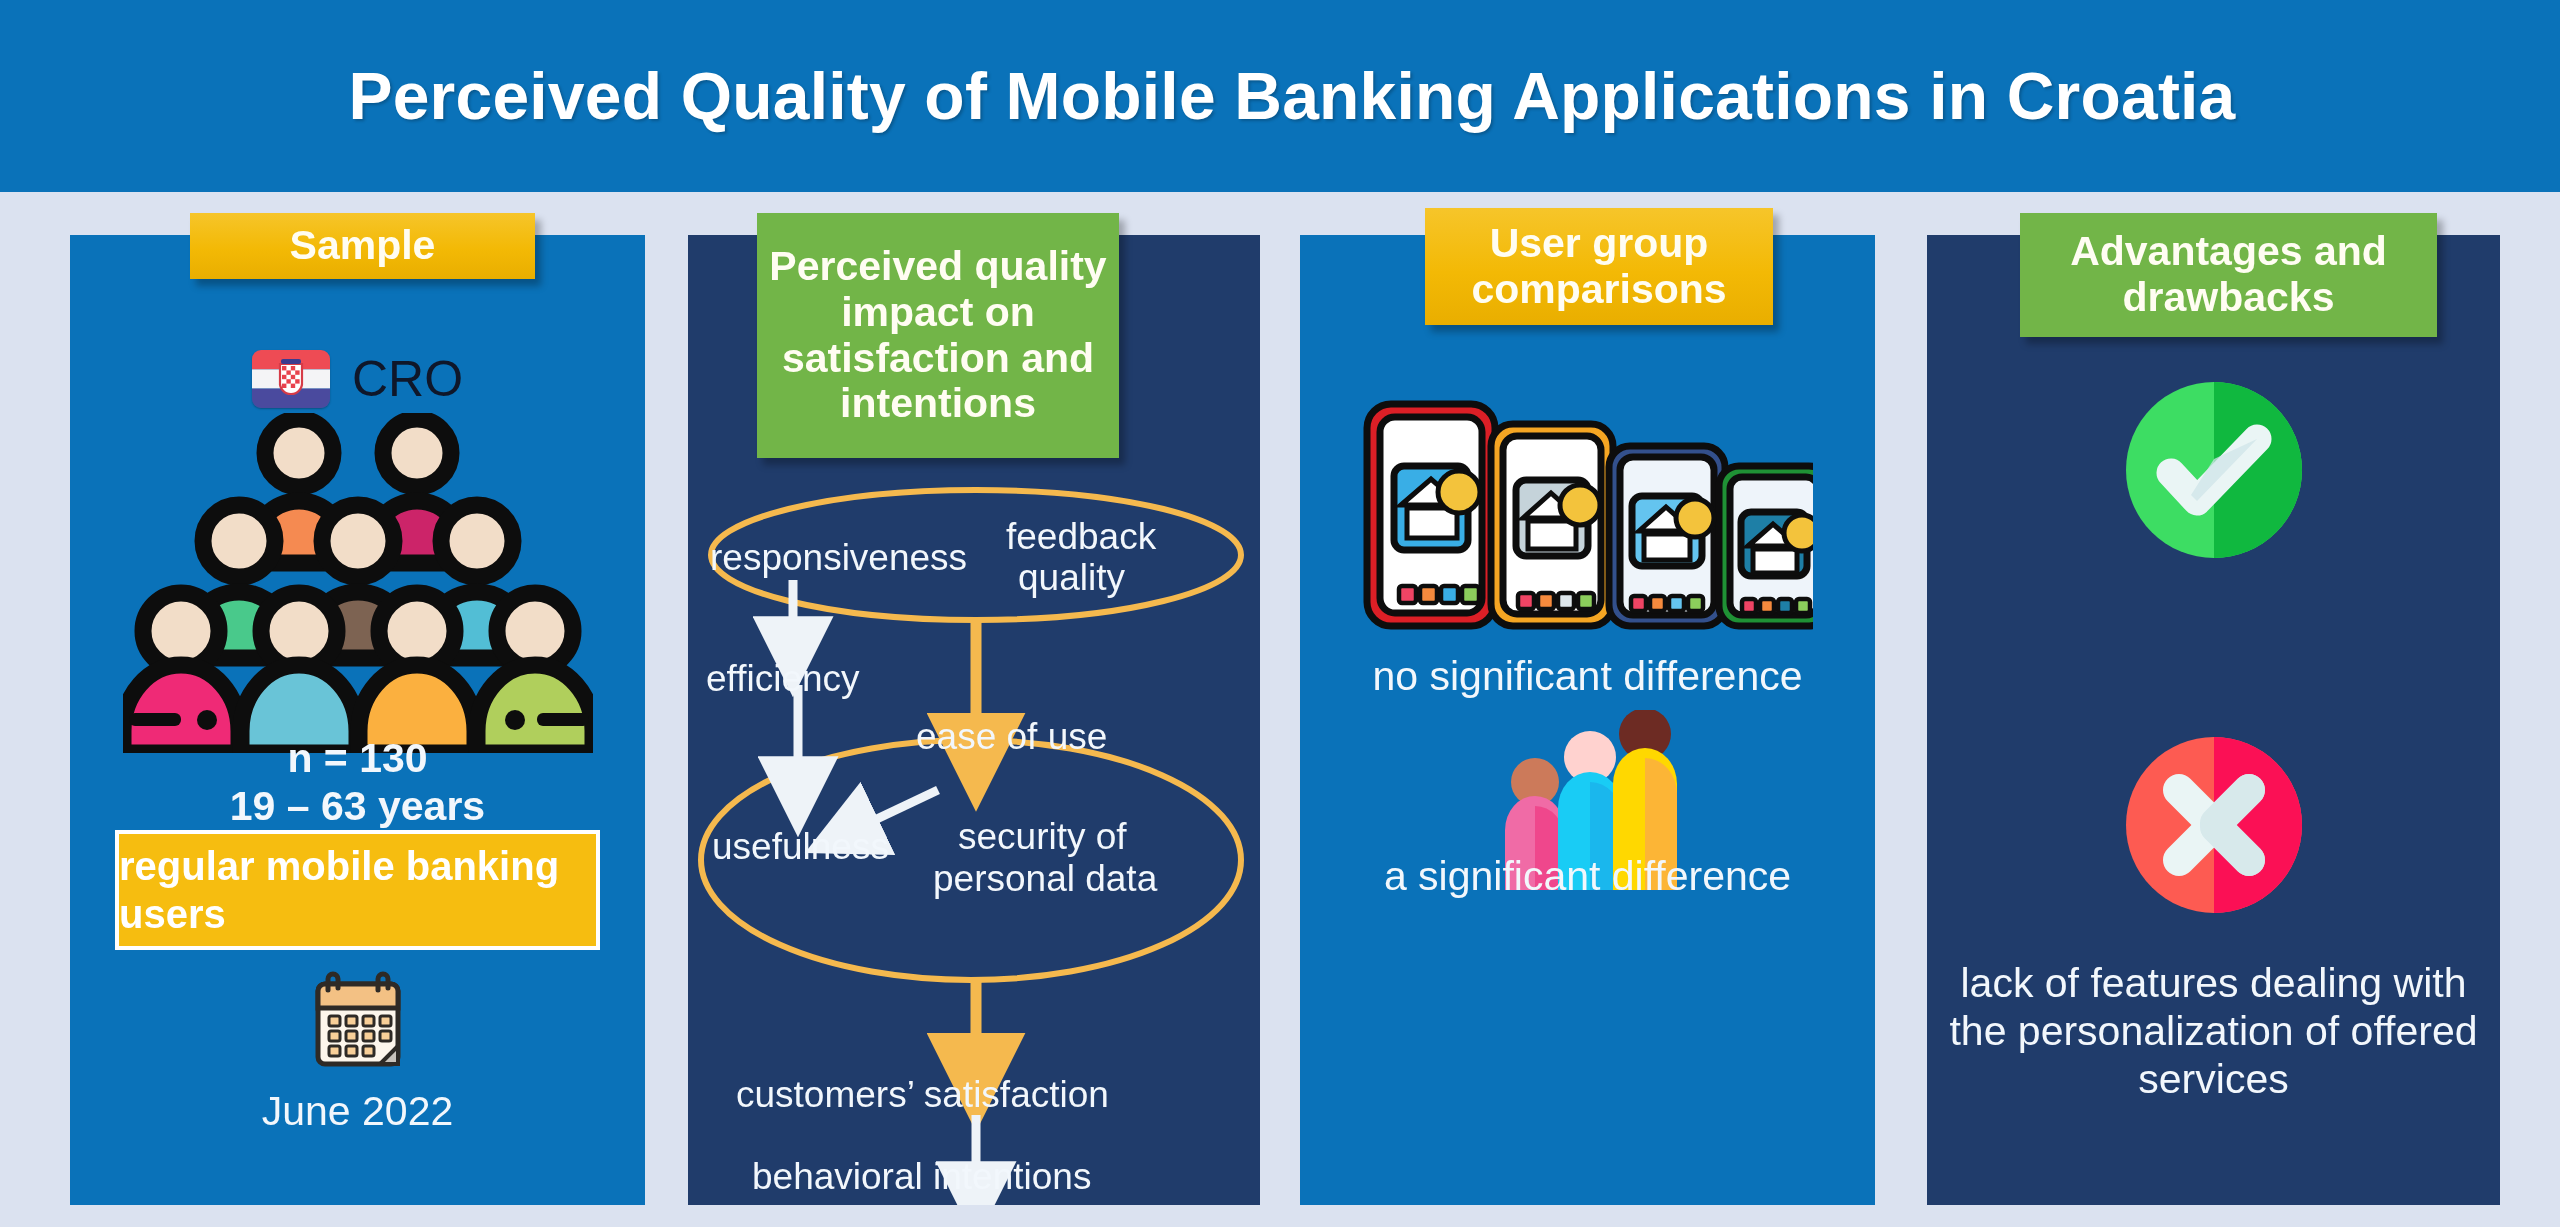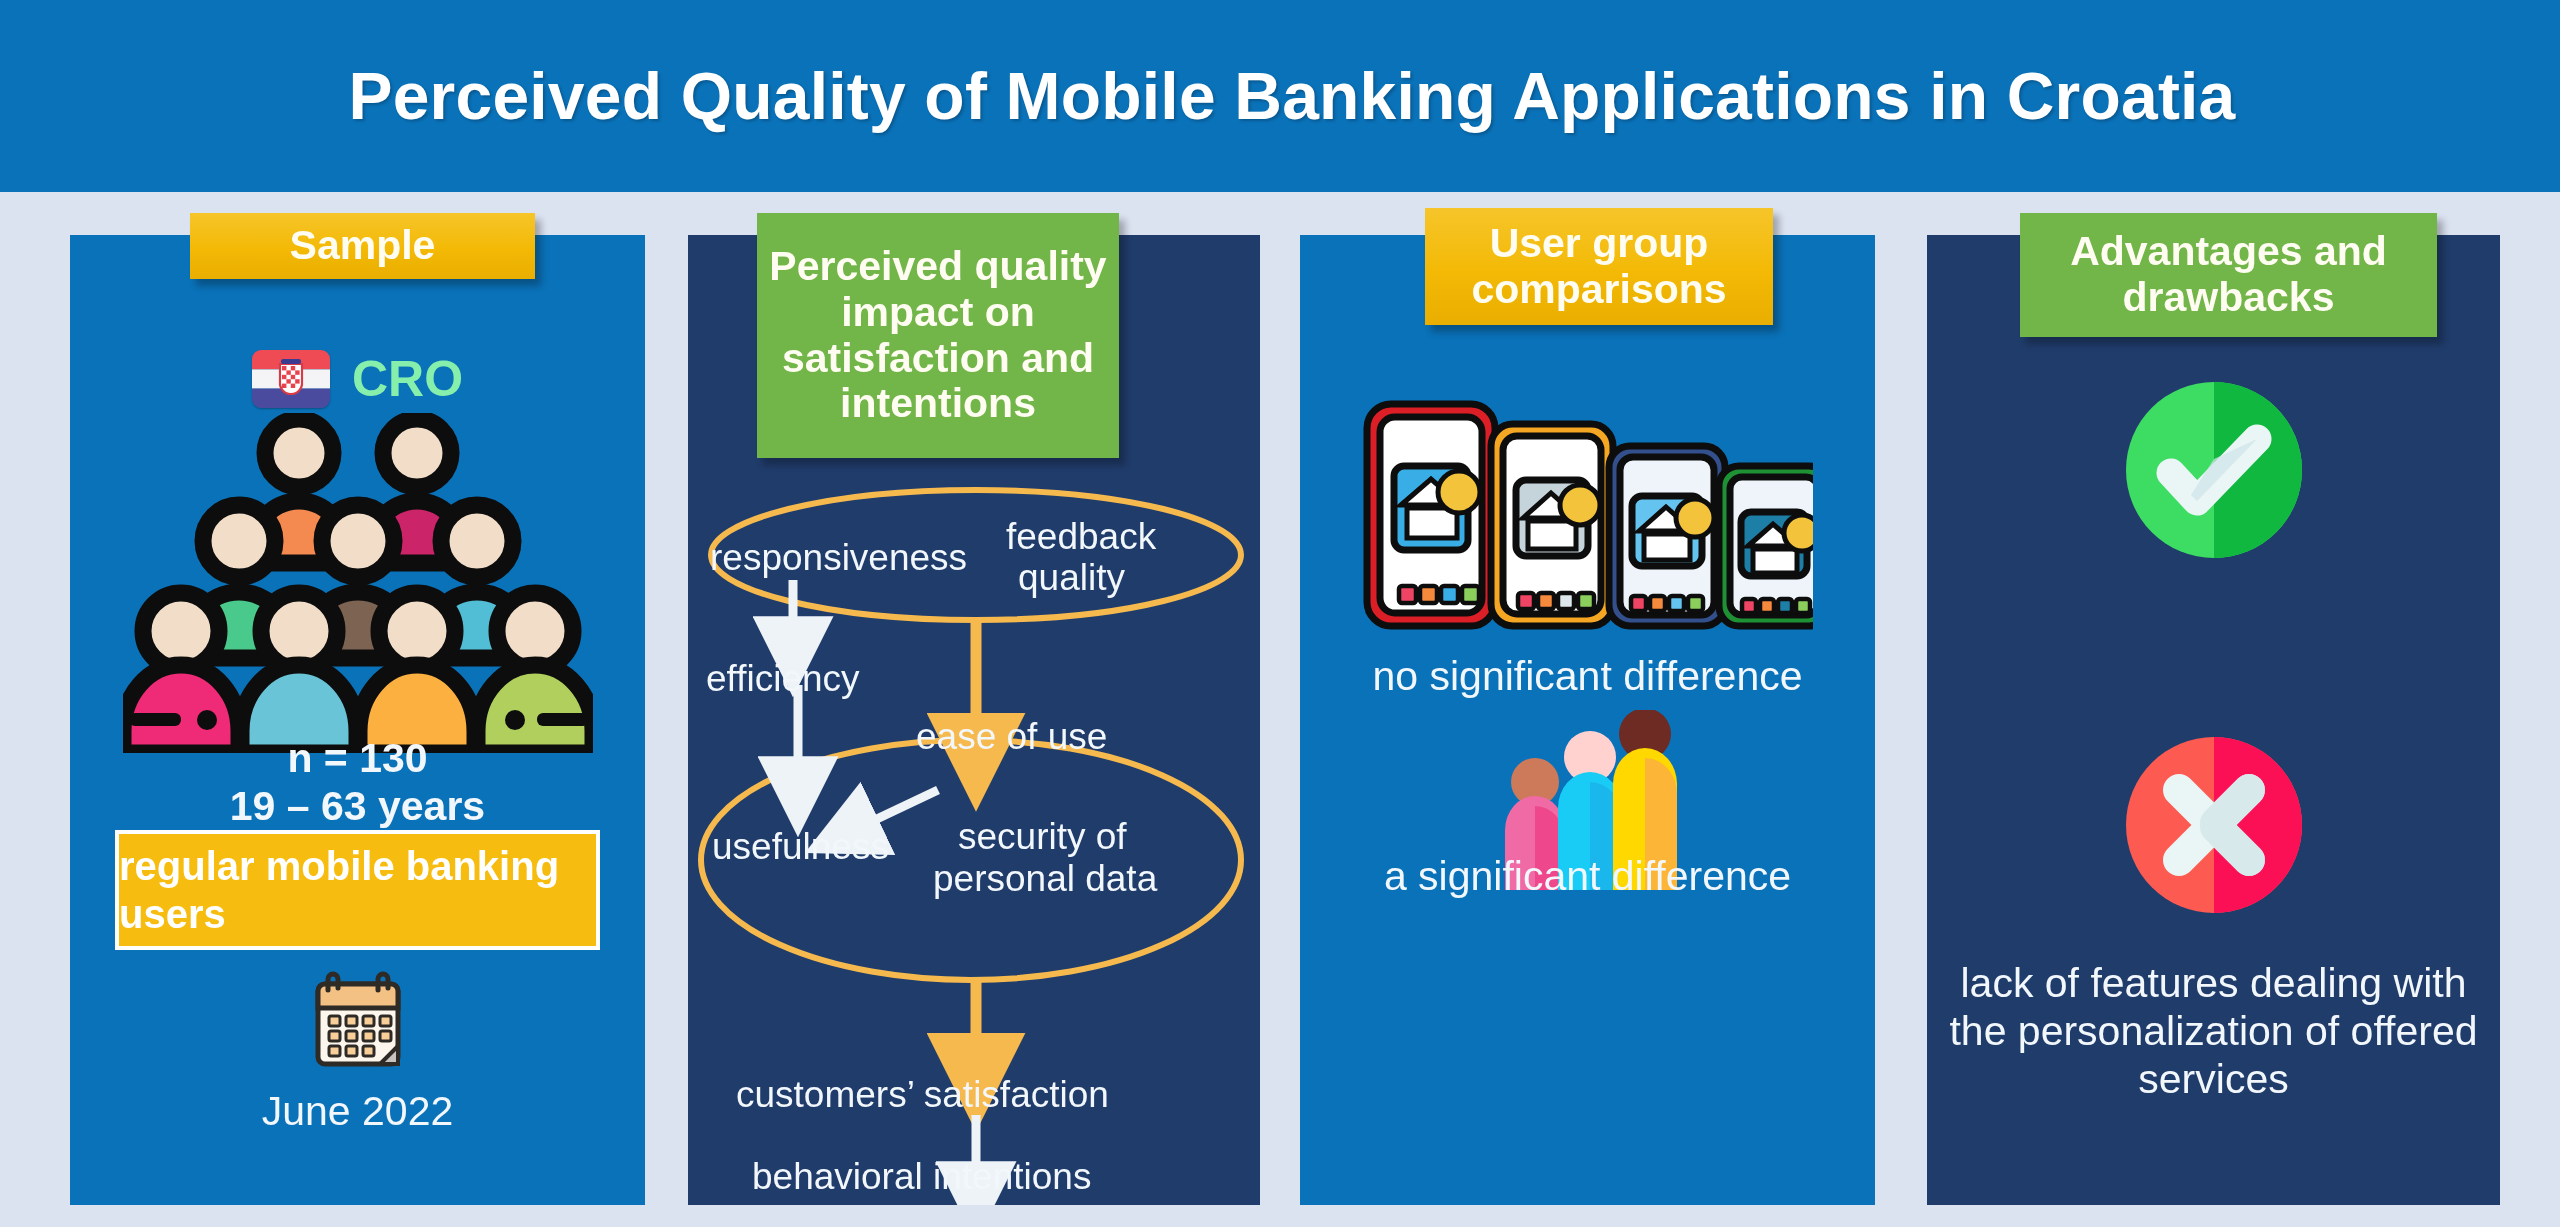--- a/index.html
+++ b/index.html
@@ -54,21 +54,21 @@
 
   
   .wtext{color:#f2f7fc;font-size:40px;line-height:1.06;text-align:center;position:absolute;}
   .btext{font-weight:bold;}
 
   
   #cro-row{position:absolute;left:0;top:115px;width:100%;
            display:flex;align-items:center;justify-content:center;gap:22px;}
   #cro-flag{width:78px;height:58px;border-radius:9px;overflow:hidden;position:relative;
             box-shadow:0 1px 2px rgba(0,0,0,.3);flex:none;}
-  #cro-label{color:#86efac;font-size:50px;font-weight:bold;}
+  #cro-label{color:#0f172a;font-size:50px;font-weight:normal;}
 
   #crowd{position:absolute;left:50%;top:178px;transform:translateX(-50%);}
   #stats{left:0;top:500px;width:100%;font-size:41px;line-height:1.16;}
   #users-box{
     position:absolute;left:45px;top:595px;width:485px;height:120px;
     background:#f6bd10;border:4px solid #ffffff;box-sizing:border-box;
     display:flex;align-items:center;justify-content:center;text-align:left;
     color:#ffffff;font-weight:bold;font-size:40px;line-height:1.2;
   }
   #cal-icon{position:absolute;left:50%;top:735px;transform:translateX(-50%);}

